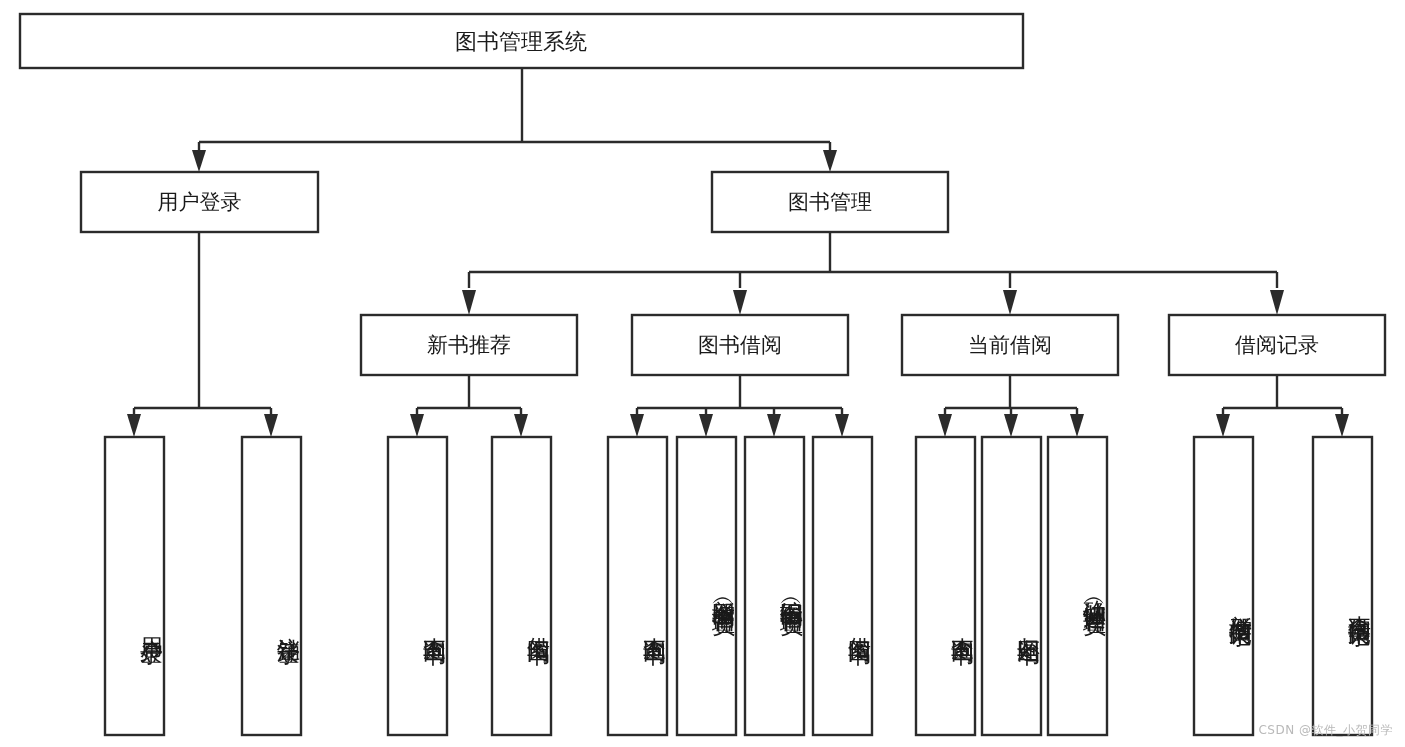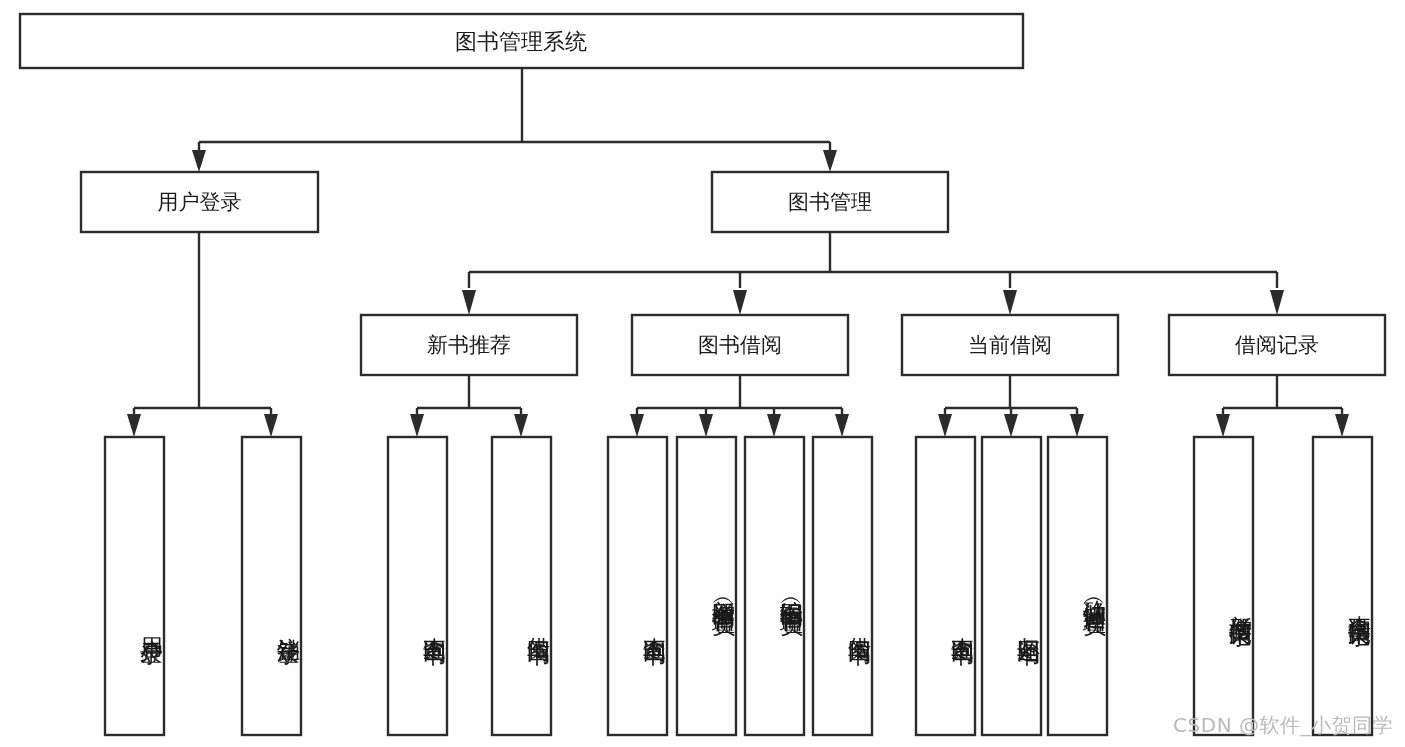--- a/index.html
+++ b/index.html
@@ -71,21 +71,21 @@
     align-items: flex-start;
     justify-content: center;
     white-space: nowrap;
     pointer-events: none;
   }
   .watermark {
     position: absolute;
     right: 12px;
     bottom: 8px;
     font-family: "DejaVu Sans", "Liberation Sans", sans-serif;
-    font-size: 20px;
+    font-size: 12px;
     color: #b9b9b9;
     letter-spacing: 0.5px;
     white-space: nowrap;
     pointer-events: none;
   }
 </style>
 </head>
 <body>
 
 <div id="diagram-root">

